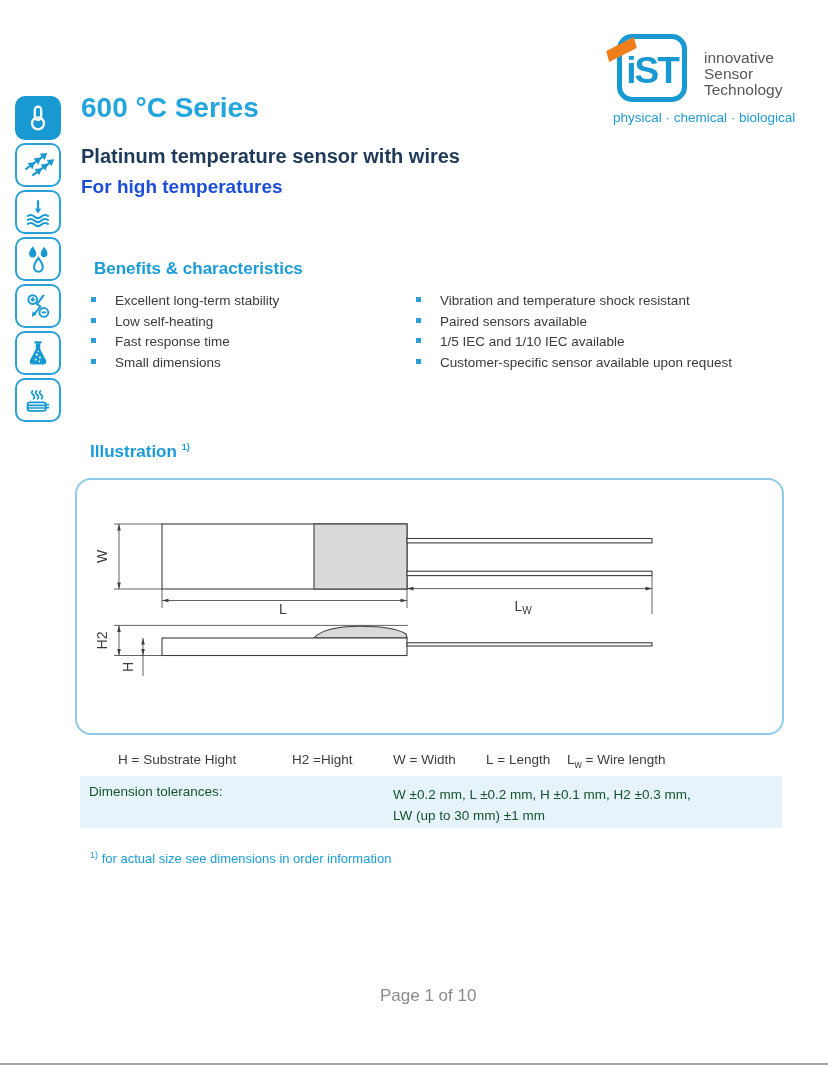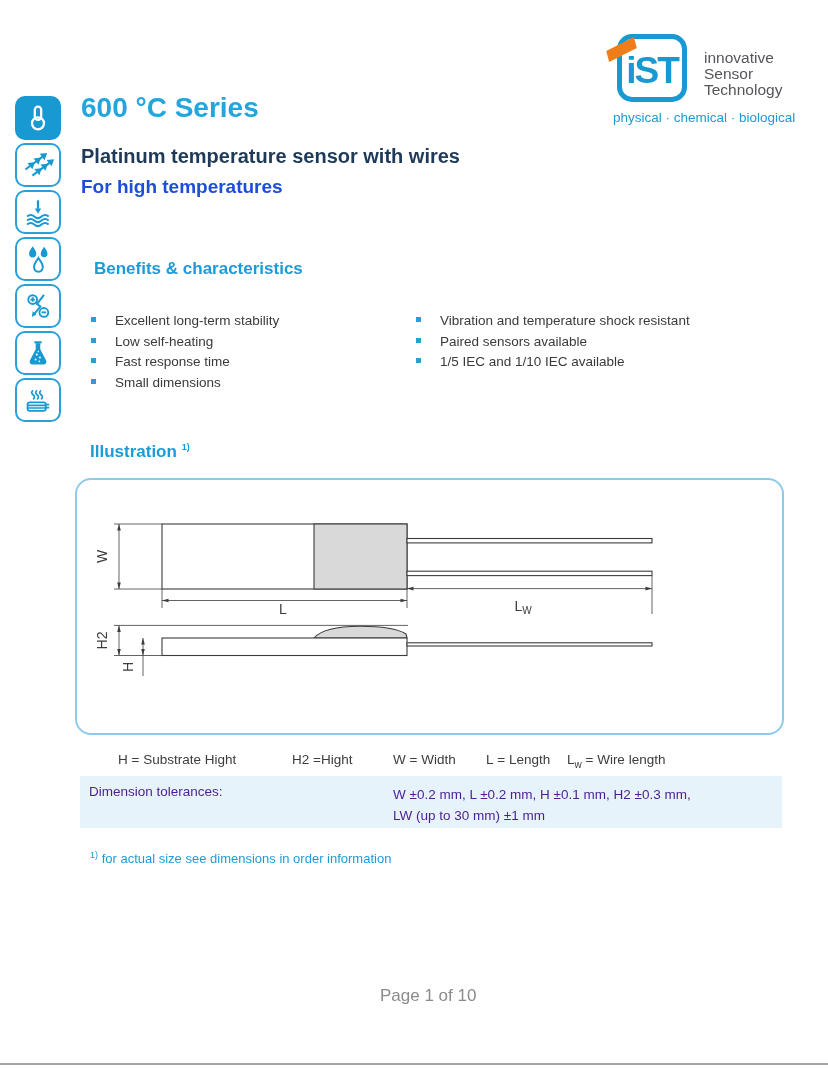--- a/index.html
+++ b/index.html
@@ -42,41 +42,41 @@
   .logo-tagline {
     position:absolute; left:613px; top:110px; color:#2199d2; font-size:13.5px;
   }
   
   .title { position:absolute; left:81px; top:92px; font-size:28px; font-weight:700; color:#23a5de; }
   .subtitle { position:absolute; left:81px; top:145px; font-size:20px; font-weight:700; color:#1f3a58; }
   .subtitle2 { position:absolute; left:81px; top:176px; font-size:19px; font-weight:700; color:#1d4ed8; }
   .sec-heading { position:absolute; font-size:17px; font-weight:700; color:#1b9cd8; }
   .sec-heading sup { font-size:9px; vertical-align:super; }
   
-  .b-col { position:absolute; top:291px;margin-top:20px; }
+  .b-col { position:absolute; top:291px; }
   .b-col-left { left:90px; width:315px; }
   .b-col-right { left:415px; width:400px; }
   .b-item { position:relative; padding-left:25px; height:20.6px; line-height:20.6px;
             font-size:13.5px; color:#3a3a3a; white-space:nowrap; }
   .bullet { position:absolute; left:1px; top:6px; width:5px; height:5px; background:#2a9fd6; }
   
   .panel {
     position:absolute; left:75px; top:478px; width:709px; height:257px;
     border:2px solid #8ecbe9; border-radius:16px; background:#fff;
   }
   .panel svg { position:absolute; left:0; top:0; width:705px; height:253px; }
   .panel svg text { font-family:"Liberation Sans", sans-serif; font-size:14px; fill:#3c3c3c; }
   
   .legend-row { position:absolute; left:0; top:752px; width:828px; height:22px;
                 font-size:13.5px; color:#3c3c3c; }
   .legend-row span.item { position:absolute; white-space:nowrap; }
   .legend-row sub, .tol-row sub { font-size:10px; }
   .tol-row {
     position:absolute; left:80px; top:776px; width:702px; height:52px;
-    background:#e7f3fa; font-size:13.5px; color:#4c1d95;
+    background:#e7f3fa; font-size:13.5px; color:#14532d;
   }
   .tol-label { position:absolute; left:9px; top:8px; }
   .tol-value { position:absolute; left:313px; top:8px; line-height:21px; }
   
   .footnote { position:absolute; left:90px; top:850px; font-size:13px; color:#1b9cd8; }
   .footnote sup { font-size:9px; vertical-align:super; }
   .footer-left { position:absolute; left:75px; top:1034px; font-size:11.5px; color:#8b8b8b;margin-top:44px; }
   .footer-center { position:absolute; left:380px; top:986px; font-size:17px; color:#8b8b8b; }
   .bottom-rule { position:absolute; left:0; top:1063px; width:828px; height:2px; background:#a5a5a5; }
 </style>
@@ -177,20 +177,21 @@
   <div class="b-col b-col-left">
     <div class="b-item"><span class="bullet"></span><span>Excellent long-term stability</span></div>
     <div class="b-item"><span class="bullet"></span><span>Low self-heating</span></div>
     <div class="b-item"><span class="bullet"></span><span>Fast response time</span></div>
     <div class="b-item"><span class="bullet"></span><span>Small dimensions</span></div>
   </div>
   <div class="b-col b-col-right">
     <div class="b-item"><span class="bullet"></span><span>Vibration and temperature shock resistant</span></div>
     <div class="b-item"><span class="bullet"></span><span>Paired sensors available</span></div>
     <div class="b-item"><span class="bullet"></span><span>1/5 IEC and 1/10 IEC available</span></div>
+    <div class="b-item"><span class="bullet"></span><span>Customer-specific sensor available upon request</span></div>
   </div>
 
   <div class="sec-heading" style="left:90px; top:442px;">
     <span>Illustration</span>
     <sup>1)</sup>
   </div>
 
   <div class="panel">
     <svg viewBox="0 0 705 253">
 

